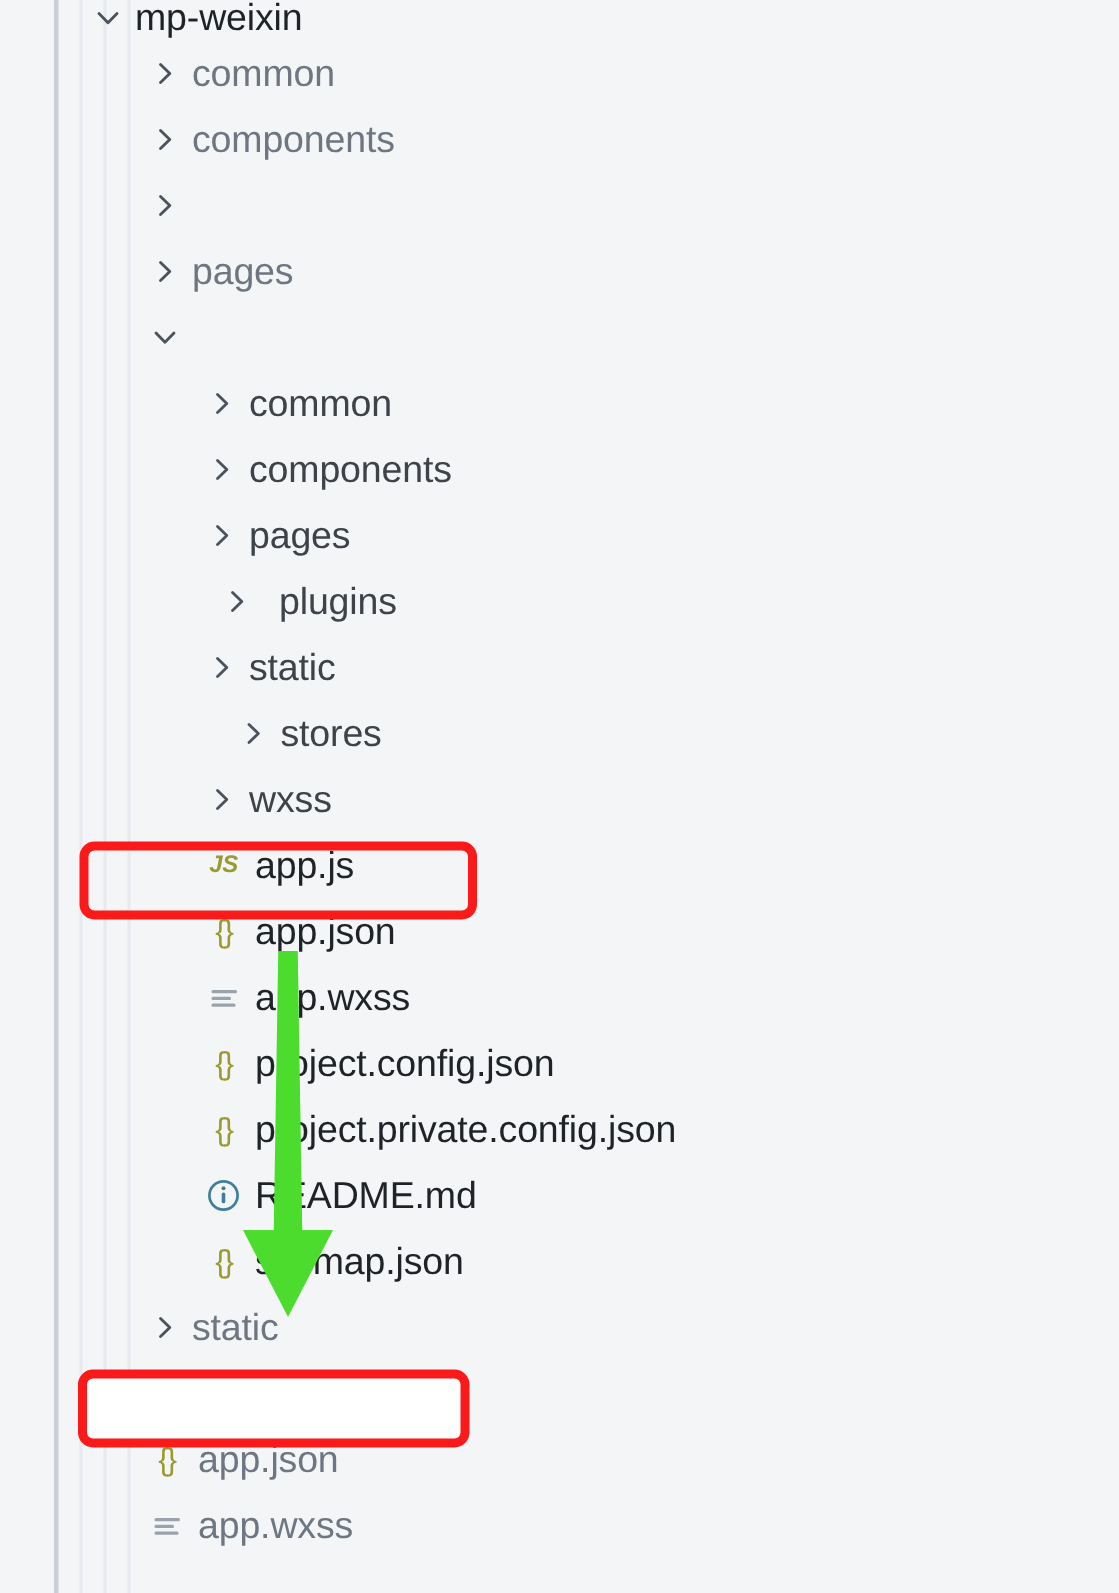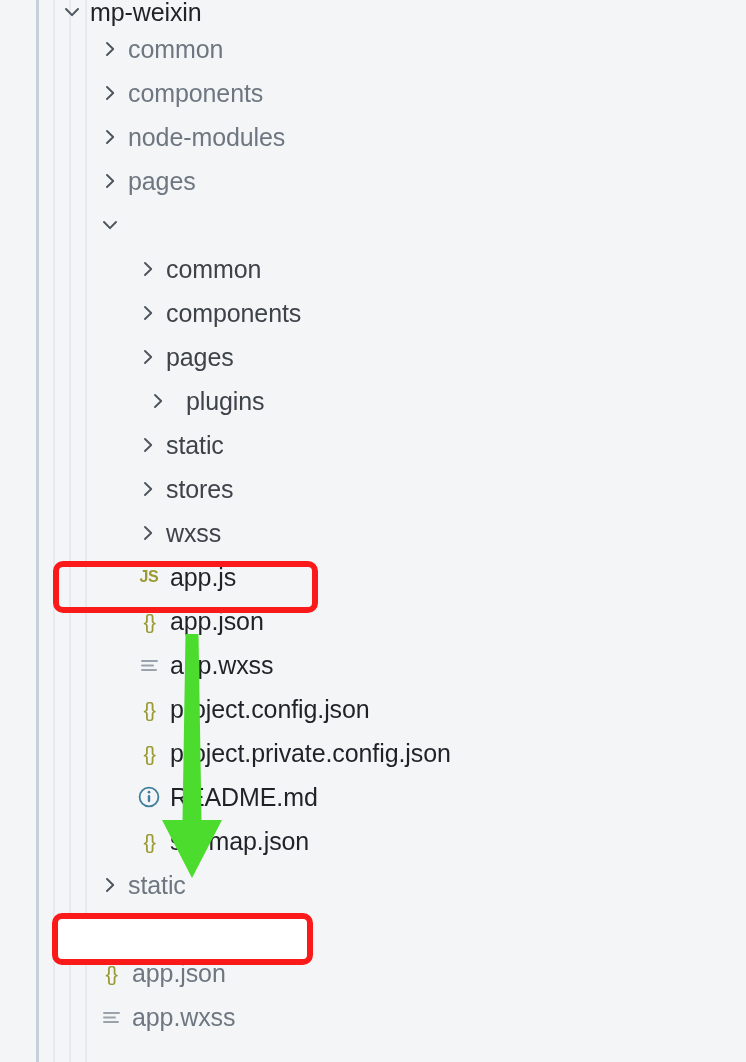--- a/index.html
+++ b/index.html
@@ -76,20 +76,21 @@
     margin-right: 8px;
   }
   .ficon svg { display: block; }
   .ficon .js-glyph {
     font-family: "Liberation Sans", "DejaVu Sans", sans-serif;
     font-size: 16px;
     font-weight: 700;
     letter-spacing: -0.3px;
     color: #9a9a32;
     line-height: 1;
+    font-style: italic;
   }
   .ficon .brace-glyph {
     font-family: "Liberation Sans", "DejaVu Sans", sans-serif;
     font-size: 21px;
     font-weight: 400;
     letter-spacing: -1.5px;
     color: #9a9a32;
     line-height: 1;
   }
 
@@ -156,21 +157,20 @@
       </span>
       <span class="label muted">components</span>
     </div>
     <div class="row" style="top: 125px;">
       <span class="gutter" style="width: 98px;"></span>
       <span class="chevron">
         <svg width="20" height="20" viewBox="0 0 20 20">
           <path d="M7 4 L13.2 10 L7 16" fill="none" stroke="#4b545d" stroke-width="1.9" stroke-linecap="round" stroke-linejoin="round"></path>
         </svg>
       </span>
-      <span class="label muted">node-modules</span>
     </div>
     <div class="row" style="top: 169px;">
       <span class="gutter" style="width: 98px;"></span>
       <span class="chevron">
         <svg width="20" height="20" viewBox="0 0 20 20">
           <path d="M7 4 L13.2 10 L7 16" fill="none" stroke="#4b545d" stroke-width="1.9" stroke-linecap="round" stroke-linejoin="round"></path>
         </svg>
       </span>
       <span class="label muted">pages</span>
     </div>
@@ -220,21 +220,21 @@
     </div>
     <div class="row" style="top: 433px;">
       <span class="gutter" style="width: 136px;"></span>
       <span class="chevron">
         <svg width="20" height="20" viewBox="0 0 20 20">
           <path d="M7 4 L13.2 10 L7 16" fill="none" stroke="#4b545d" stroke-width="1.9" stroke-linecap="round" stroke-linejoin="round"></path>
         </svg>
       </span>
       <span class="label mid">static</span>
     </div>
-    <div class="row" style="top: 477px;">
+    <div class="row" style="top: 477px; padding-left: 21px;">
       <span class="gutter" style="width: 136px;"></span>
       <span class="chevron">
         <svg width="20" height="20" viewBox="0 0 20 20">
           <path d="M7 4 L13.2 10 L7 16" fill="none" stroke="#4b545d" stroke-width="1.9" stroke-linecap="round" stroke-linejoin="round"></path>
         </svg>
       </span>
       <span class="label mid">stores</span>
     </div>
     <div class="row" style="top: 521px;">
       <span class="gutter" style="width: 136px;"></span>

